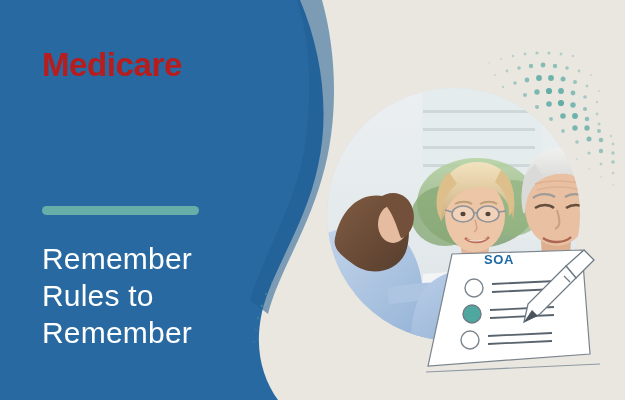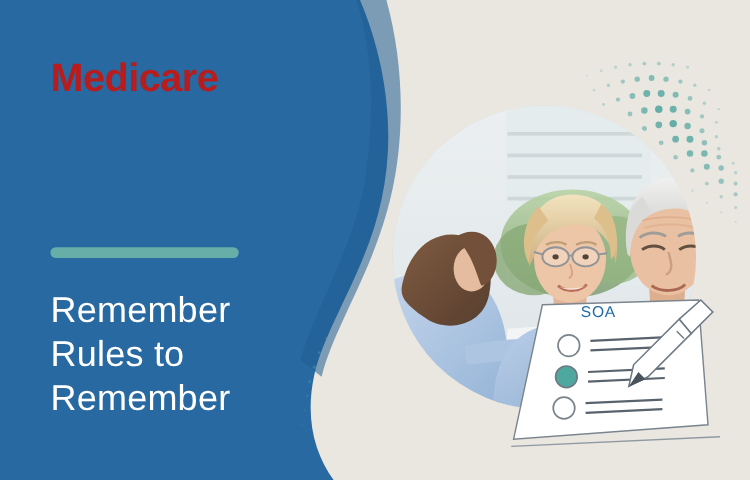--- a/index.html
+++ b/index.html
@@ -97,21 +97,21 @@
     left: 424px;
     top: 248px;
     width: 200px;
     height: 132px;
   }
   .soa-title {
     position: absolute;
     left: 60px;
     top: 4px;
     font-size: 13px;
-    font-weight: normal;
+    font-weight: bold;
     color: #1f6aa5;
     letter-spacing: 0.6px;
   }
 </style>
 </head>
 <body>
 
 <div class="banner">
 
   <svg class="blue-blob" viewBox="0 0 625 400" preserveAspectRatio="none" aria-hidden="true">

